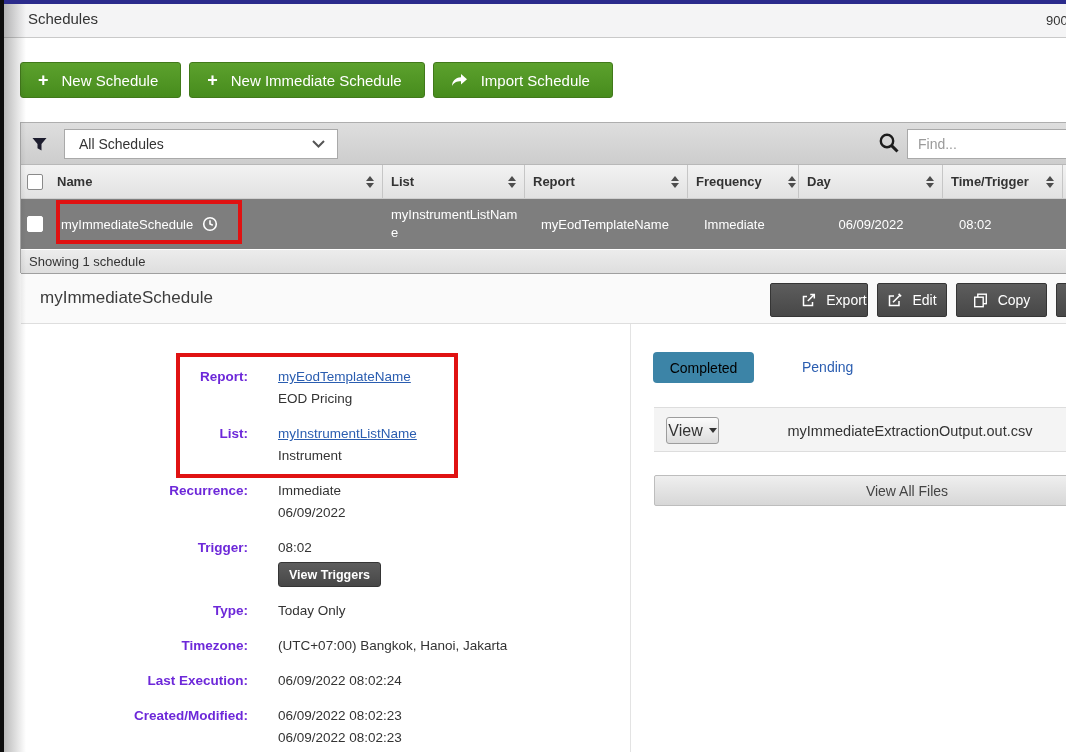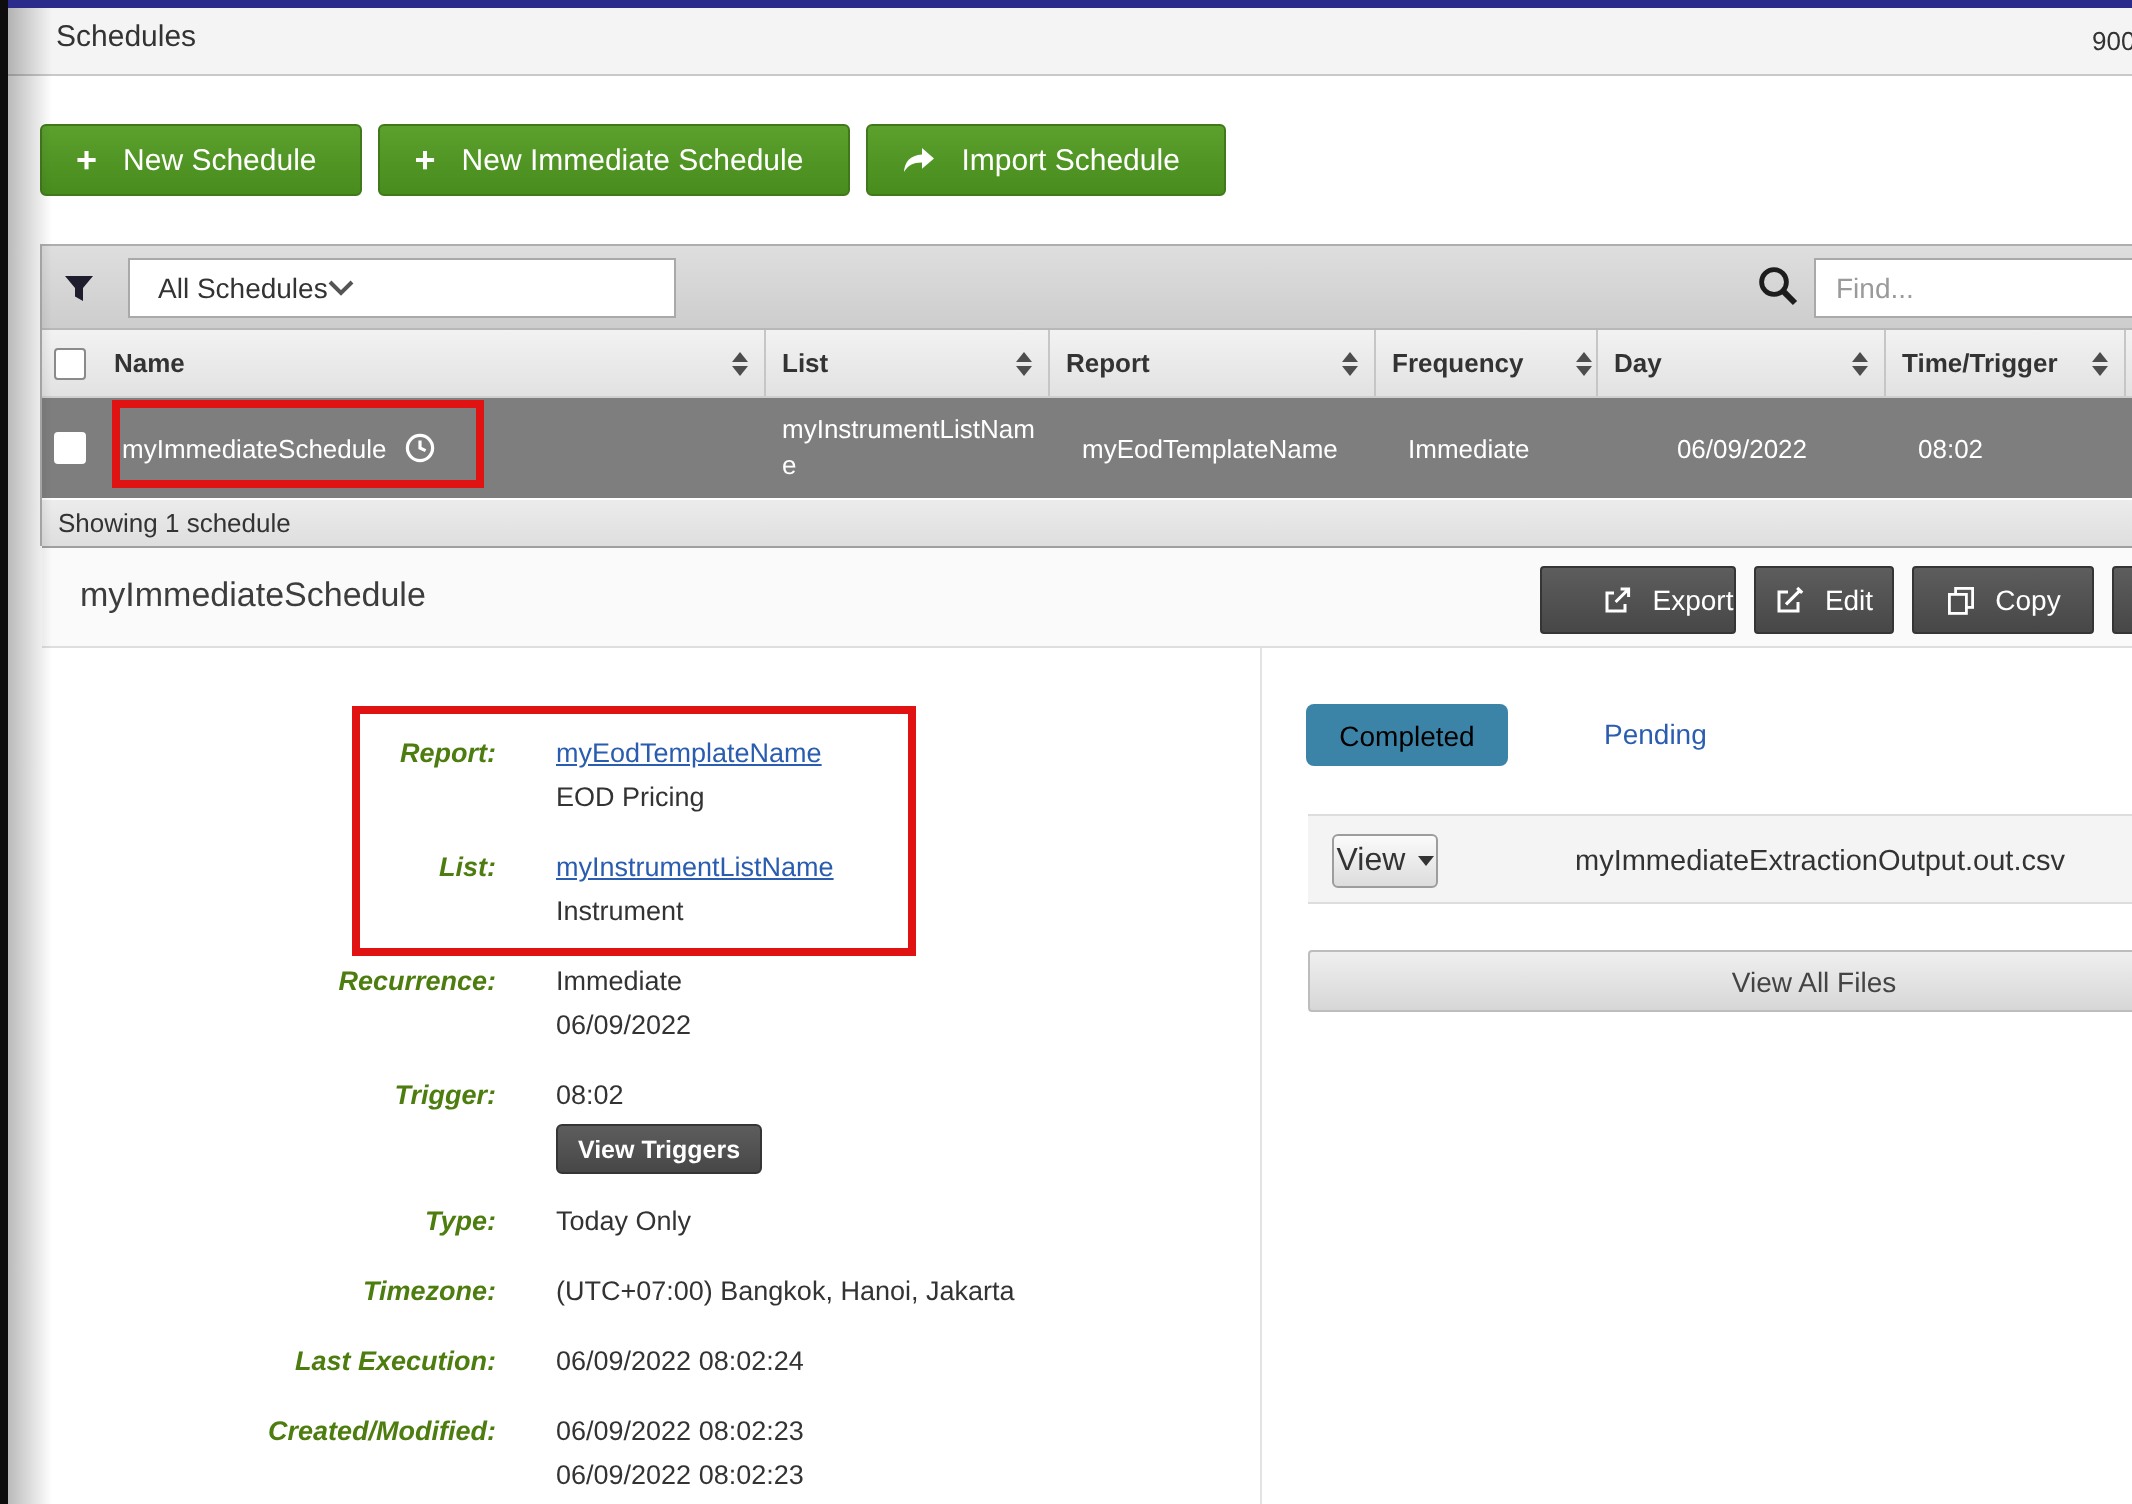--- a/index.html
+++ b/index.html
@@ -26,21 +26,21 @@
   .green-btn .plus { font-size:18px; font-weight:700; line-height:1; }
 
   
   .table-wrap { position:absolute; left:20px; top:122px; width:1090px; height:151px;
                 border:1px solid #aeaeae; border-right:none; background:#fff; }
   .t-toolbar { position:relative; height:42px; background:linear-gradient(#dedede,#cdcdcd);
                border-bottom:1px solid #b8b8b8; }
   .funnel-btn { position:absolute; left:10px; top:9px; width:26px; height:24px; background:transparent;
                 border:none; cursor:pointer; }
   .select-box { position:absolute; left:43px; top:6px; width:274px; height:30px; background:#fff;
-                border:1px solid #a9a9a9; display:flex; align-items:center; 
+                border:1px solid #a9a9a9; display:flex; align-items:center; justify-content:space-between;
                 padding:0 12px 0 14px; font-size:14px; color:#333; cursor:pointer; }
   .search-icon { position:absolute; left:857px; top:9px; }
   .find-input { position:absolute; left:886px; top:6px; width:210px; height:30px; background:#fff;
                 border:1px solid #a9a9a9; padding:0 10px; font-size:14px; color:#333;
                 font-family:"Liberation Sans", sans-serif; }
   .find-input::placeholder { color:#9a9a9a; }
 
   .thead { display:flex; height:34px; background:linear-gradient(#f2f2f2,#e2e2e2);
            border-bottom:1px solid #cfcfcf; }
   .th { display:flex; align-items:center; justify-content:space-between; padding:0 8px;
@@ -72,21 +72,21 @@
   .dark-btn { position:absolute; top:9px; height:34px; background:linear-gradient(#5d5d5d,#474747);
               border:1px solid #353535; border-radius:2px; color:#fff; font-size:14px; cursor:pointer;
               display:inline-flex; align-items:center; justify-content:center; gap:10px; }
   .btn-export { left:749px; width:98px;padding-left:30px; }
   .btn-edit   { left:856px; width:70px; }
   .btn-copy   { left:935px; width:91px; }
   .btn-stub   { left:1035px; width:60px; }
 
   
   .field { position:absolute; left:0; display:flex; font-size:13.5px; line-height:22px; }
-  .field .lab { width:248px; text-align:right; font-weight:700; color:#4d7c0f;font-style:italic; }
+  .field .lab { width:248px; text-align:right; font-weight:700; color:#6d28d9; }
   .field .val { margin-left:30px; color:#333; }
   a.link { color:#2a5db0; text-decoration:underline; cursor:pointer; }
   .view-triggers { display:block; margin-top:3px; width:103px; height:25px;
                    background:linear-gradient(#5d5d5d,#474747); border:1px solid #353535; border-radius:3px;
                    color:#fff; font-size:12.5px; font-weight:700; cursor:pointer; }
 
   .v-divider { position:absolute; left:630px; top:324px; width:1px; height:428px; background:#e3e3e3; }
 
   
   .tab-completed { position:absolute; left:653px; top:352px; width:101px; height:31px; background:#3c84a7;

